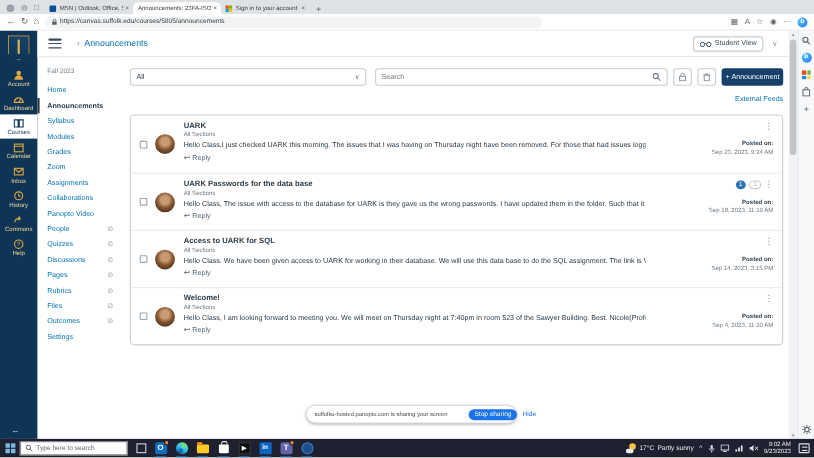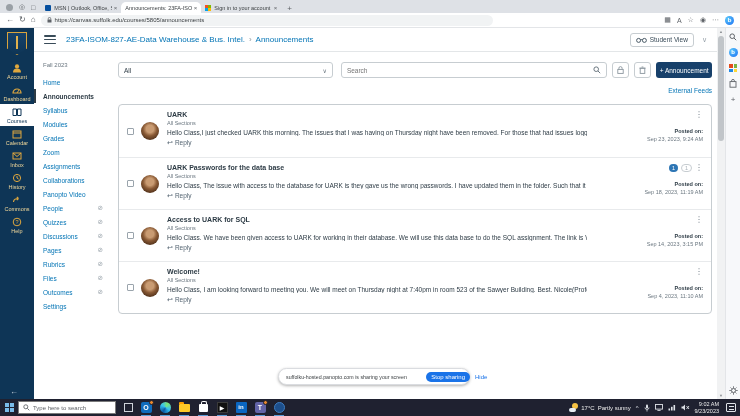--- a/index.html
+++ b/index.html
@@ -256,21 +256,20 @@
     </div>
     <span class="nav-collapse">←</span>
   </div>
 
   <div class="header">
     <div class="hamburger">
         <i></i>
         <i></i>
         <i></i>
       </div>
-    <span class="crumb">23FA-ISOM-827-AE-Data Warehouse &amp; Bus. Intel.</span>
     <span class="crumb-sep">›</span>
     <span class="crumb">Announcements</span>
     <div class="sv-btn">
       <svg width="11" height="6" viewBox="0 0 11 6">
           <circle cx="2.6" cy="3.4" r="2" fill="none" stroke="#394b58" stroke-width="0.9"></circle>
           <circle cx="8.4" cy="3.4" r="2" fill="none" stroke="#394b58" stroke-width="0.9"></circle>
           <path d="M4.6 3 Q5.5 2 6.4 3" fill="none" stroke="#394b58" stroke-width="0.9"></path>
         </svg>
       <span>Student View</span>
     </div>

